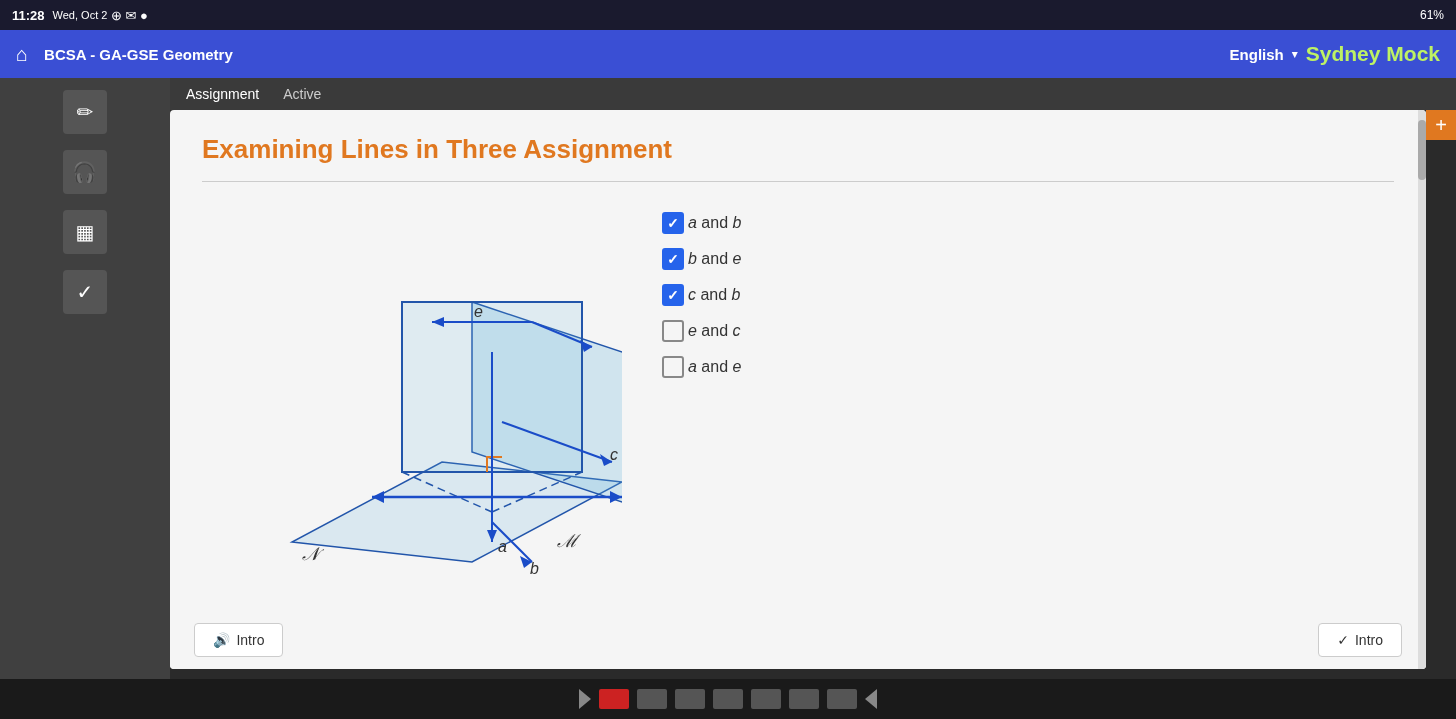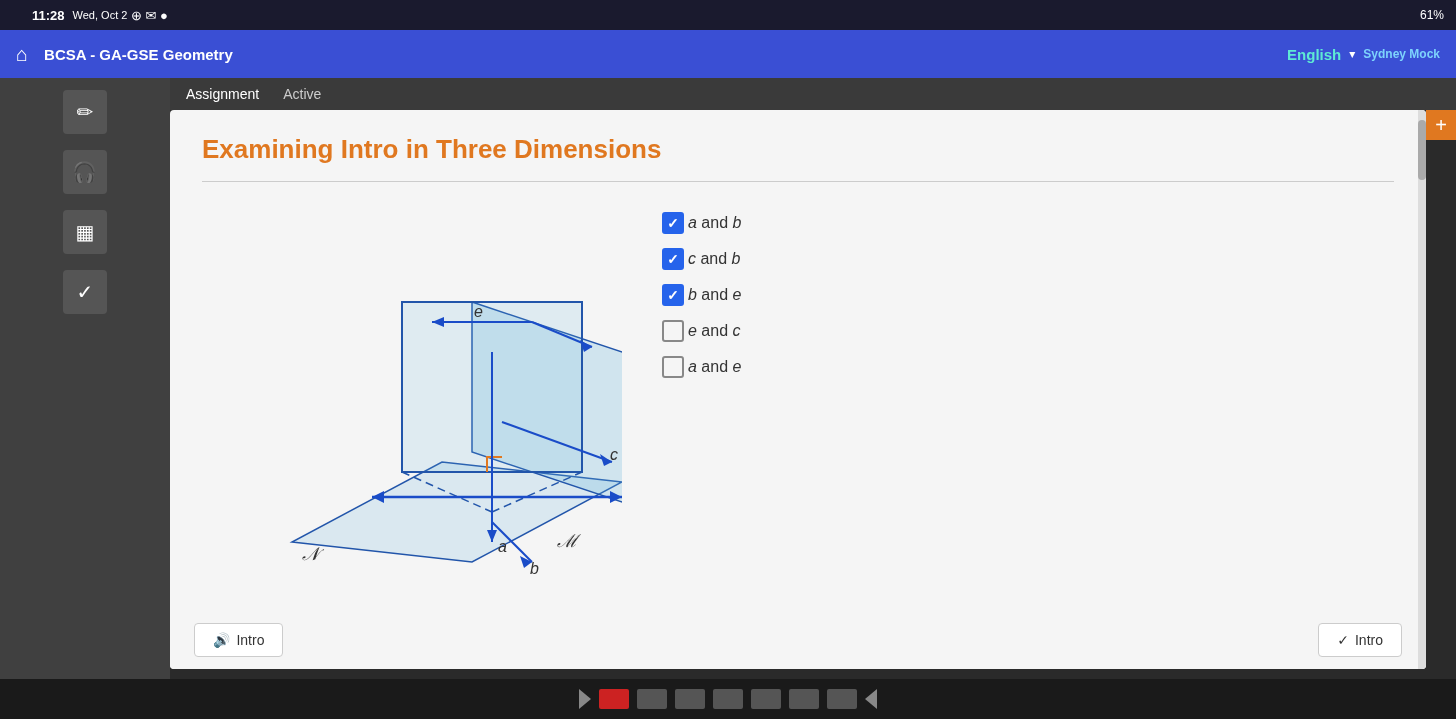--- a/index.html
+++ b/index.html
@@ -18,21 +18,21 @@
       top: 0; left: 0; right: 0;
       height: 30px;
       background: #1a1a2e;
       display: flex;
       align-items: center;
       padding: 0 12px;
       color: white;
       font-size: 13px;
       z-index: 100;
     }
-    .status-bar .time { font-weight: bold; margin-left: 20px; }
+    .status-bar .time { font-weight: bold; }
     .status-bar .icons { margin-left: 8px; font-size: 11px; }
     .status-bar .battery { margin-left: auto; font-size: 12px; }
 
     
     .nav-bar {
       position: absolute;
       top: 30px; left: 0; right: 0;
       height: 48px;
       background: #3a4fd4;
       display: flex;
@@ -51,31 +51,31 @@
       font-size: 15px;
       font-weight: bold;
     }
     .nav-bar .right-section {
       margin-left: auto;
       display: flex;
       align-items: center;
       gap: 8px;
     }
     .nav-bar .lang {
-      color: #5eead4;
+      color: #ffffff;
       font-size: 15px;
       font-weight: bold;
     }
     .nav-bar .chevron {
       color: white;
       font-size: 12px;
     }
     .nav-bar .user {
-      color: #7dd3fc;
-      font-size: 12px;
+      color: #bef264;
+      font-size: 21px;
       font-weight: bold;
     }
 
     
     .sub-nav {
       position: absolute;
       top: 78px; left: 170px; right: 0;
       height: 32px;
       background: #3a3a3a;
       display: flex;
@@ -355,21 +355,21 @@
   <div class="sidebar-item">✏</div>
   <div class="sidebar-item">🎧</div>
   <div class="sidebar-item">▦</div>
   <div class="sidebar-item">✓</div>
 </div>
 
 <div class="plus-btn">+</div>
 
 <div class="main-content">
   <div class="content-inner">
-    <h1 class="page-title">Examining Intro in Three Dimensions</h1>
+    <h1 class="page-title">Examining Lines in Three Assignment</h1>
     <hr class="divider">
 
     <div class="question-layout">
 
       <div class="diagram-area">
         <svg class="diagram-svg" viewBox="0 0 420 380" xmlns="http://www.w3.org/2000/svg">
 
           <polygon points="90,340 270,360 420,280 240,260" fill="rgba(100,180,220,0.18)" stroke="#2255aa" stroke-width="1.5"></polygon>
 
           <polygon points="270,100 450,160 450,310 270,250" fill="rgba(100,180,220,0.25)" stroke="#2255aa" stroke-width="1.5"></polygon>
@@ -417,26 +417,26 @@
 
       <div class="answers-area">
 
         <div class="checkbox-item">
           <div class="cb checked"></div>
           <span class="label"><em>a</em> and <em>b</em></span>
         </div>
 
         <div class="checkbox-item">
           <div class="cb checked"></div>
-          <span class="label"><em>c</em> and <em>b</em></span>
+          <span class="label"><em>b</em> and <em>e</em></span>
         </div>
 
         <div class="checkbox-item">
           <div class="cb checked"></div>
-          <span class="label"><em>b</em> and <em>e</em></span>
+          <span class="label"><em>c</em> and <em>b</em></span>
         </div>
 
         <div class="checkbox-item">
           <div class="cb"></div>
           <span class="label"><em>e</em> and <em>c</em></span>
         </div>
 
         <div class="checkbox-item">
           <div class="cb"></div>
           <span class="label"><em>a</em> and <em>e</em></span>

